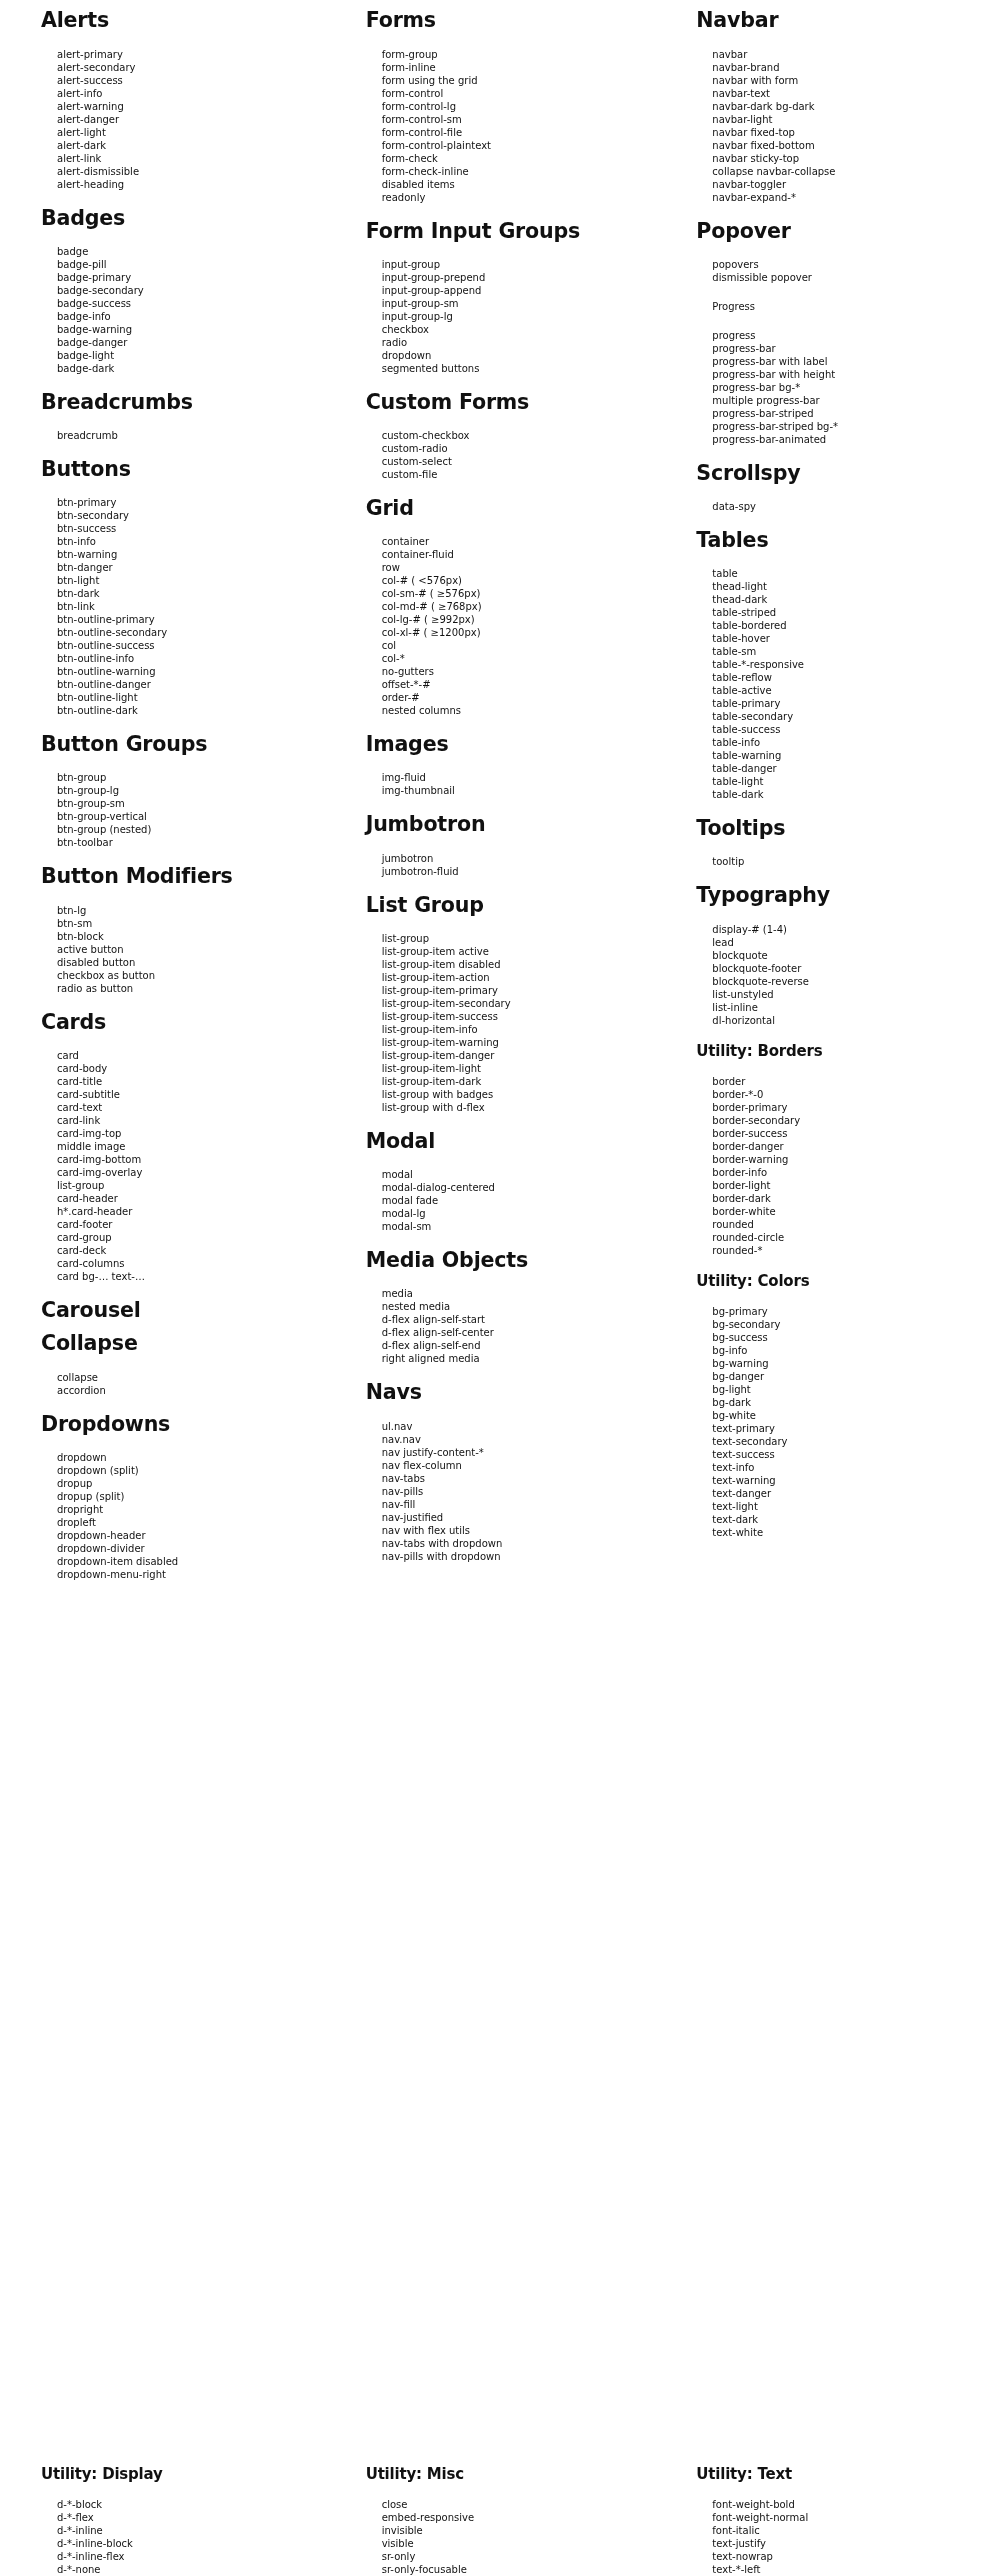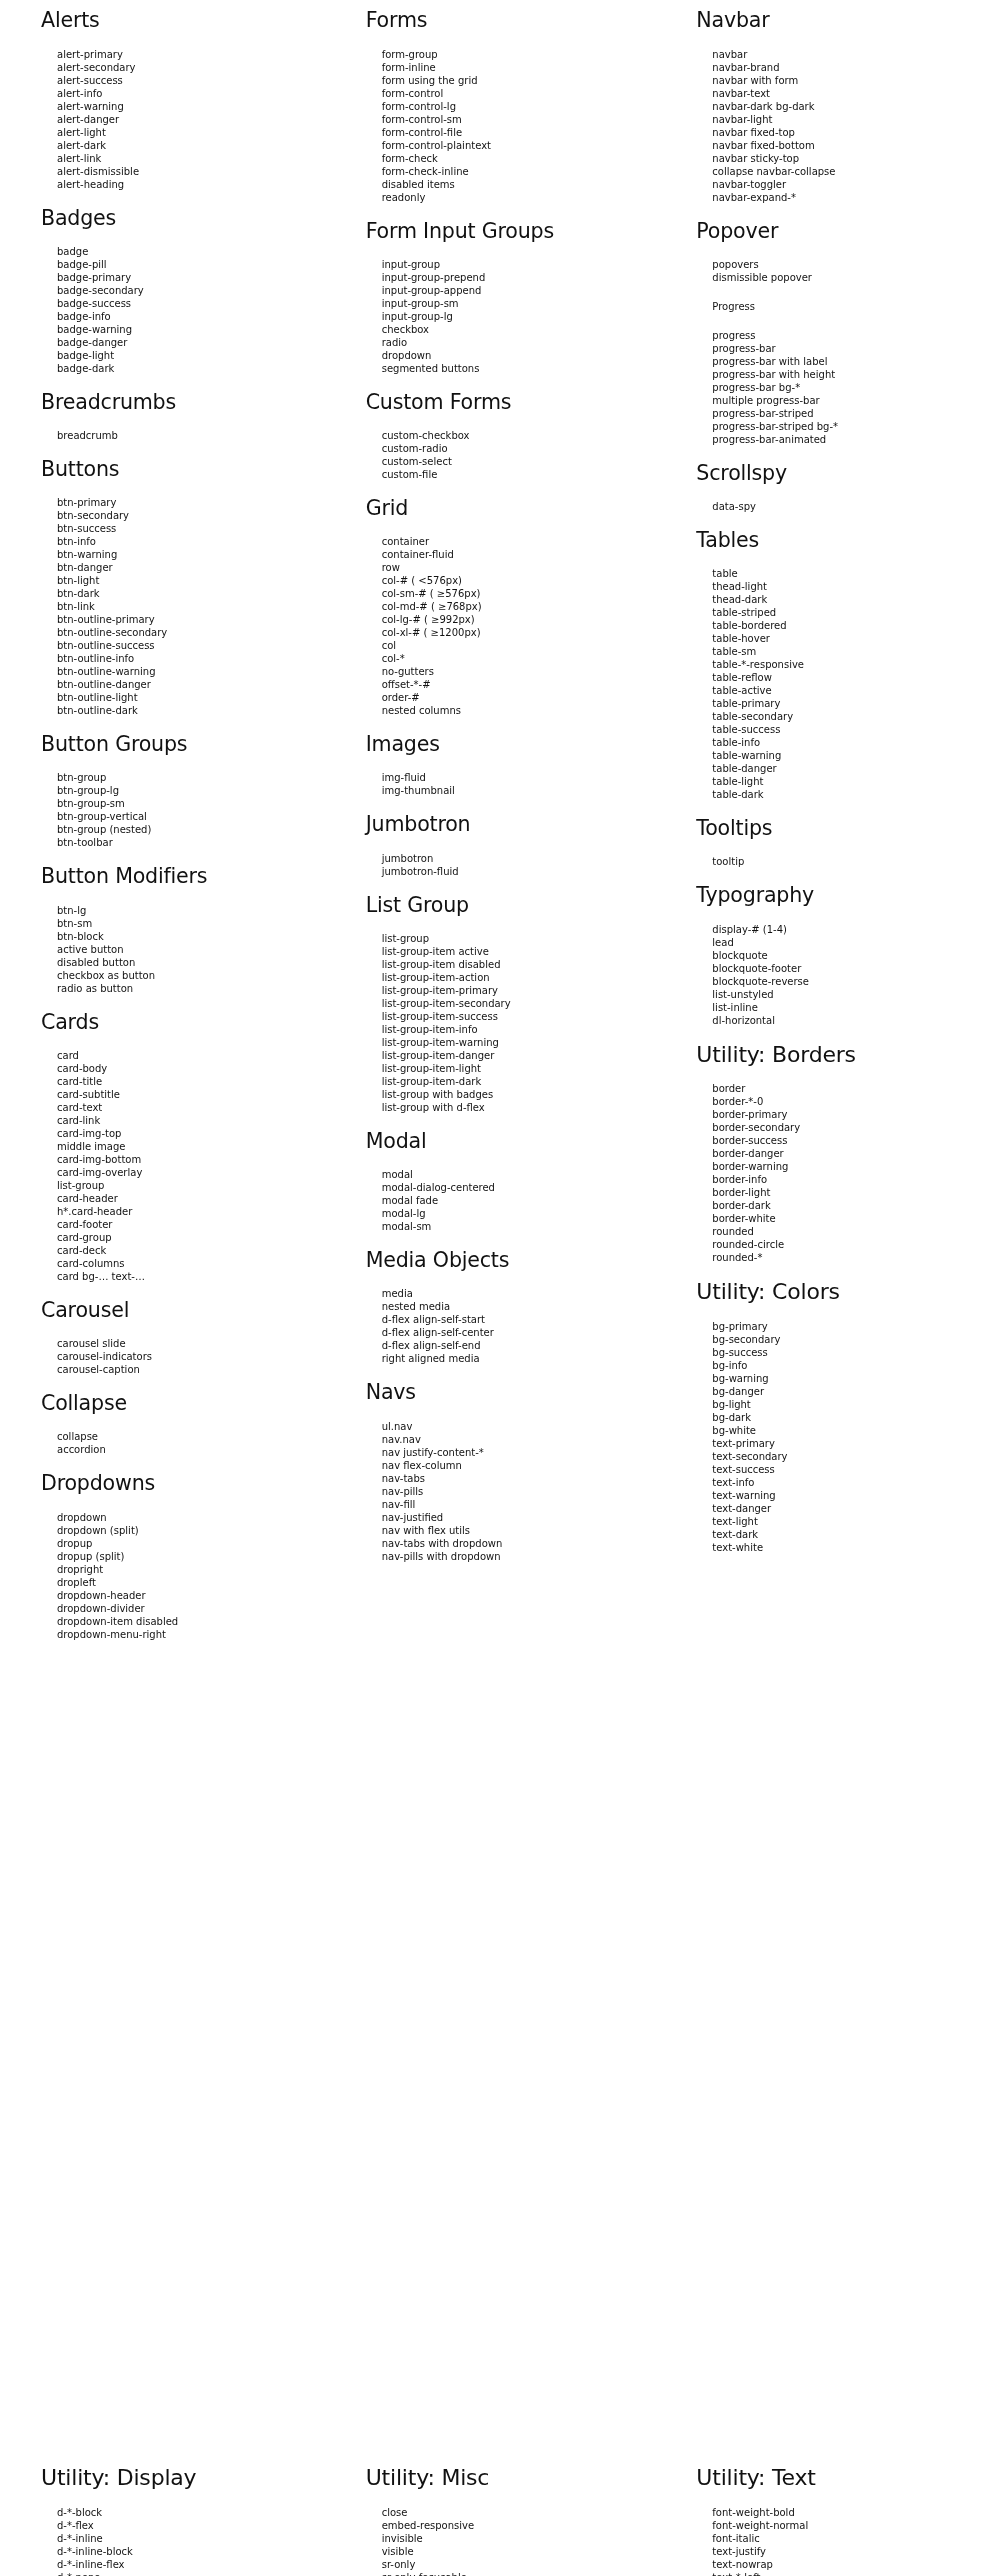--- a/index.html
+++ b/index.html
@@ -32,29 +32,29 @@
     box-sizing: border-box;
   }
   .col-1 { width: 330px; padding-left: 41px; padding-right: 5.2px; }
   .col-2 { width: 330px; padding-left: 36px; padding-right: 5.2px; }
   .col-3 { width: 330px; padding-left: 37px; padding-right: 18px; }
 
   .section { margin: 0 0 11.3px 0; }
 
   h2.sec-title {
     font-size: 20.6px;
-    font-weight: 400;
+    font-weight: 700;
     line-height: 1.08;
     margin: 0 0 3.1px 0;
     letter-spacing: -0.2px;
     color: #111;
     font-family: "DejaVu Sans", "Liberation Sans", sans-serif;
     font-stretch: normal;
   }
-  .sec-title.smaller { font-size: 22px; }
+  .sec-title.smaller { font-size: 15px; }
 
   ul.items {
     list-style: none;
     margin: 16px;
     padding: 0;
   }
   ul.items li {
     font-size: 10px;
     line-height: 13px;
     font-weight: 400;
@@ -193,25 +193,20 @@
             <li>card-footer</li>
             <li>card-group</li>
             <li>card-deck</li>
             <li>card-columns</li>
             <li>card bg-… text-…</li>
           </ul>
       </div>
 
       <div class="section">
         <h2 class="sec-title">Carousel</h2>
-        <ul class="items">
-            <li>carousel slide</li>
-            <li>carousel-indicators</li>
-            <li>carousel-caption</li>
-          </ul>
       </div>
 
       <div class="section">
         <h2 class="sec-title">Collapse</h2>
         <ul class="items">
             <li>collapse</li>
             <li>accordion</li>
           </ul>
       </div>
 

